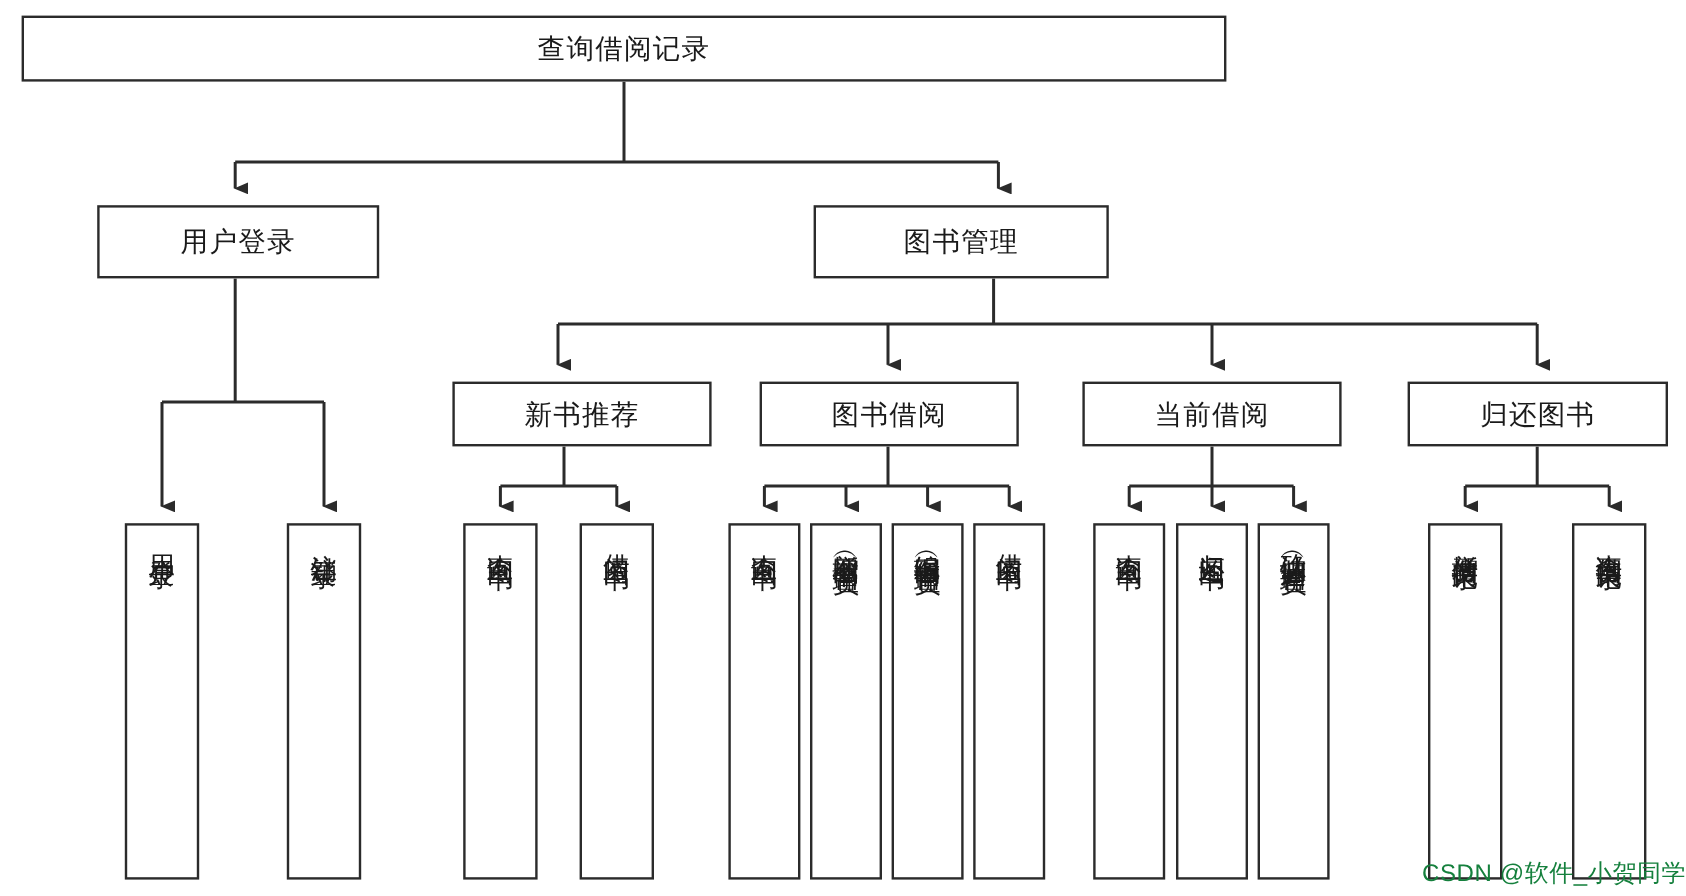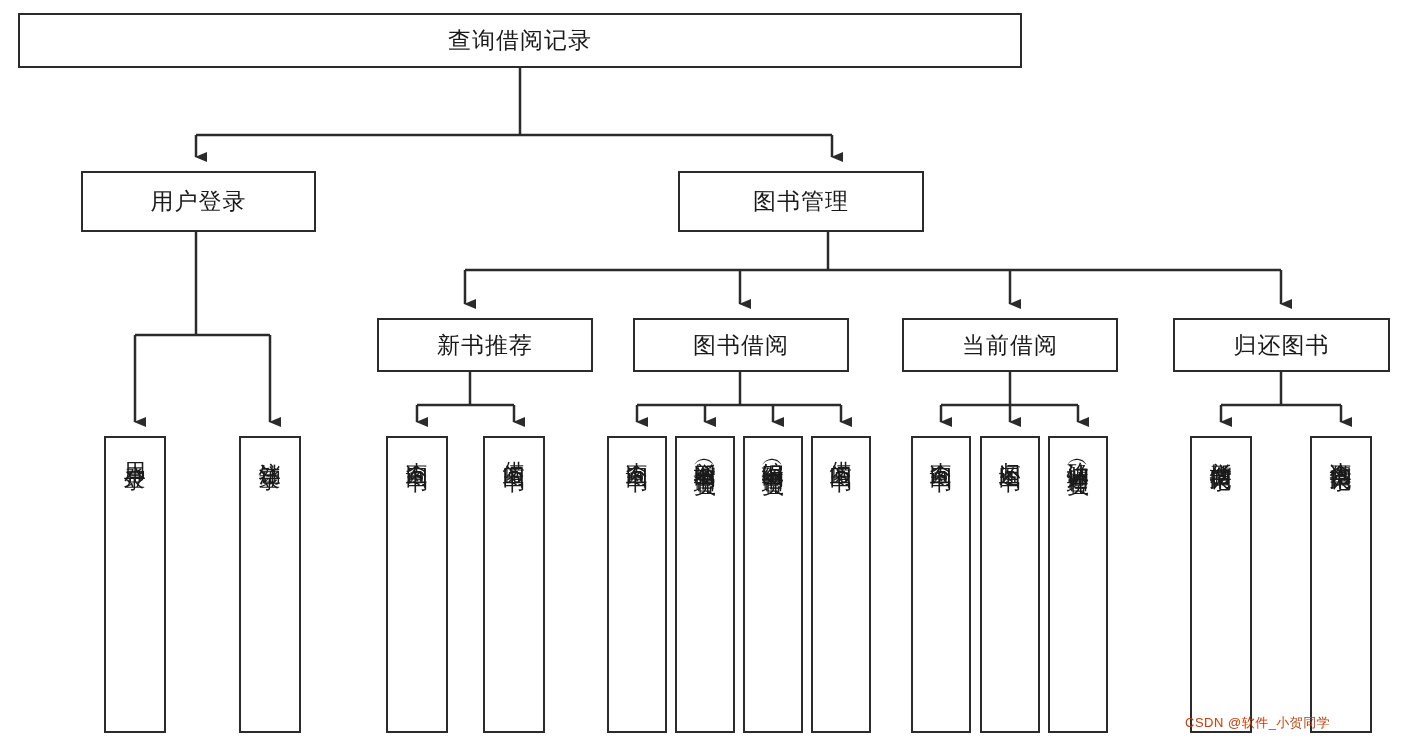--- a/index.html
+++ b/index.html
@@ -61,22 +61,22 @@
     white-space: nowrap;
     margin: 0 auto;
   }
   .node.vert.tall .label {
     letter-spacing: 2px;
   }
   #watermark {
     position: absolute;
     left: 1185px;
     top: 714px;
-    font-size: 13px;
-    color: #c2410c;
+    font-size: 20px;
+    color: #15803d;
     white-space: nowrap;
     letter-spacing: 0.5px;
   }
 </style>
 </head>
 <body>
 
 <div id="canvas">
 
   <svg class="wires" viewBox="0 0 1405 747" xmlns="http://www.w3.org/2000/svg">

